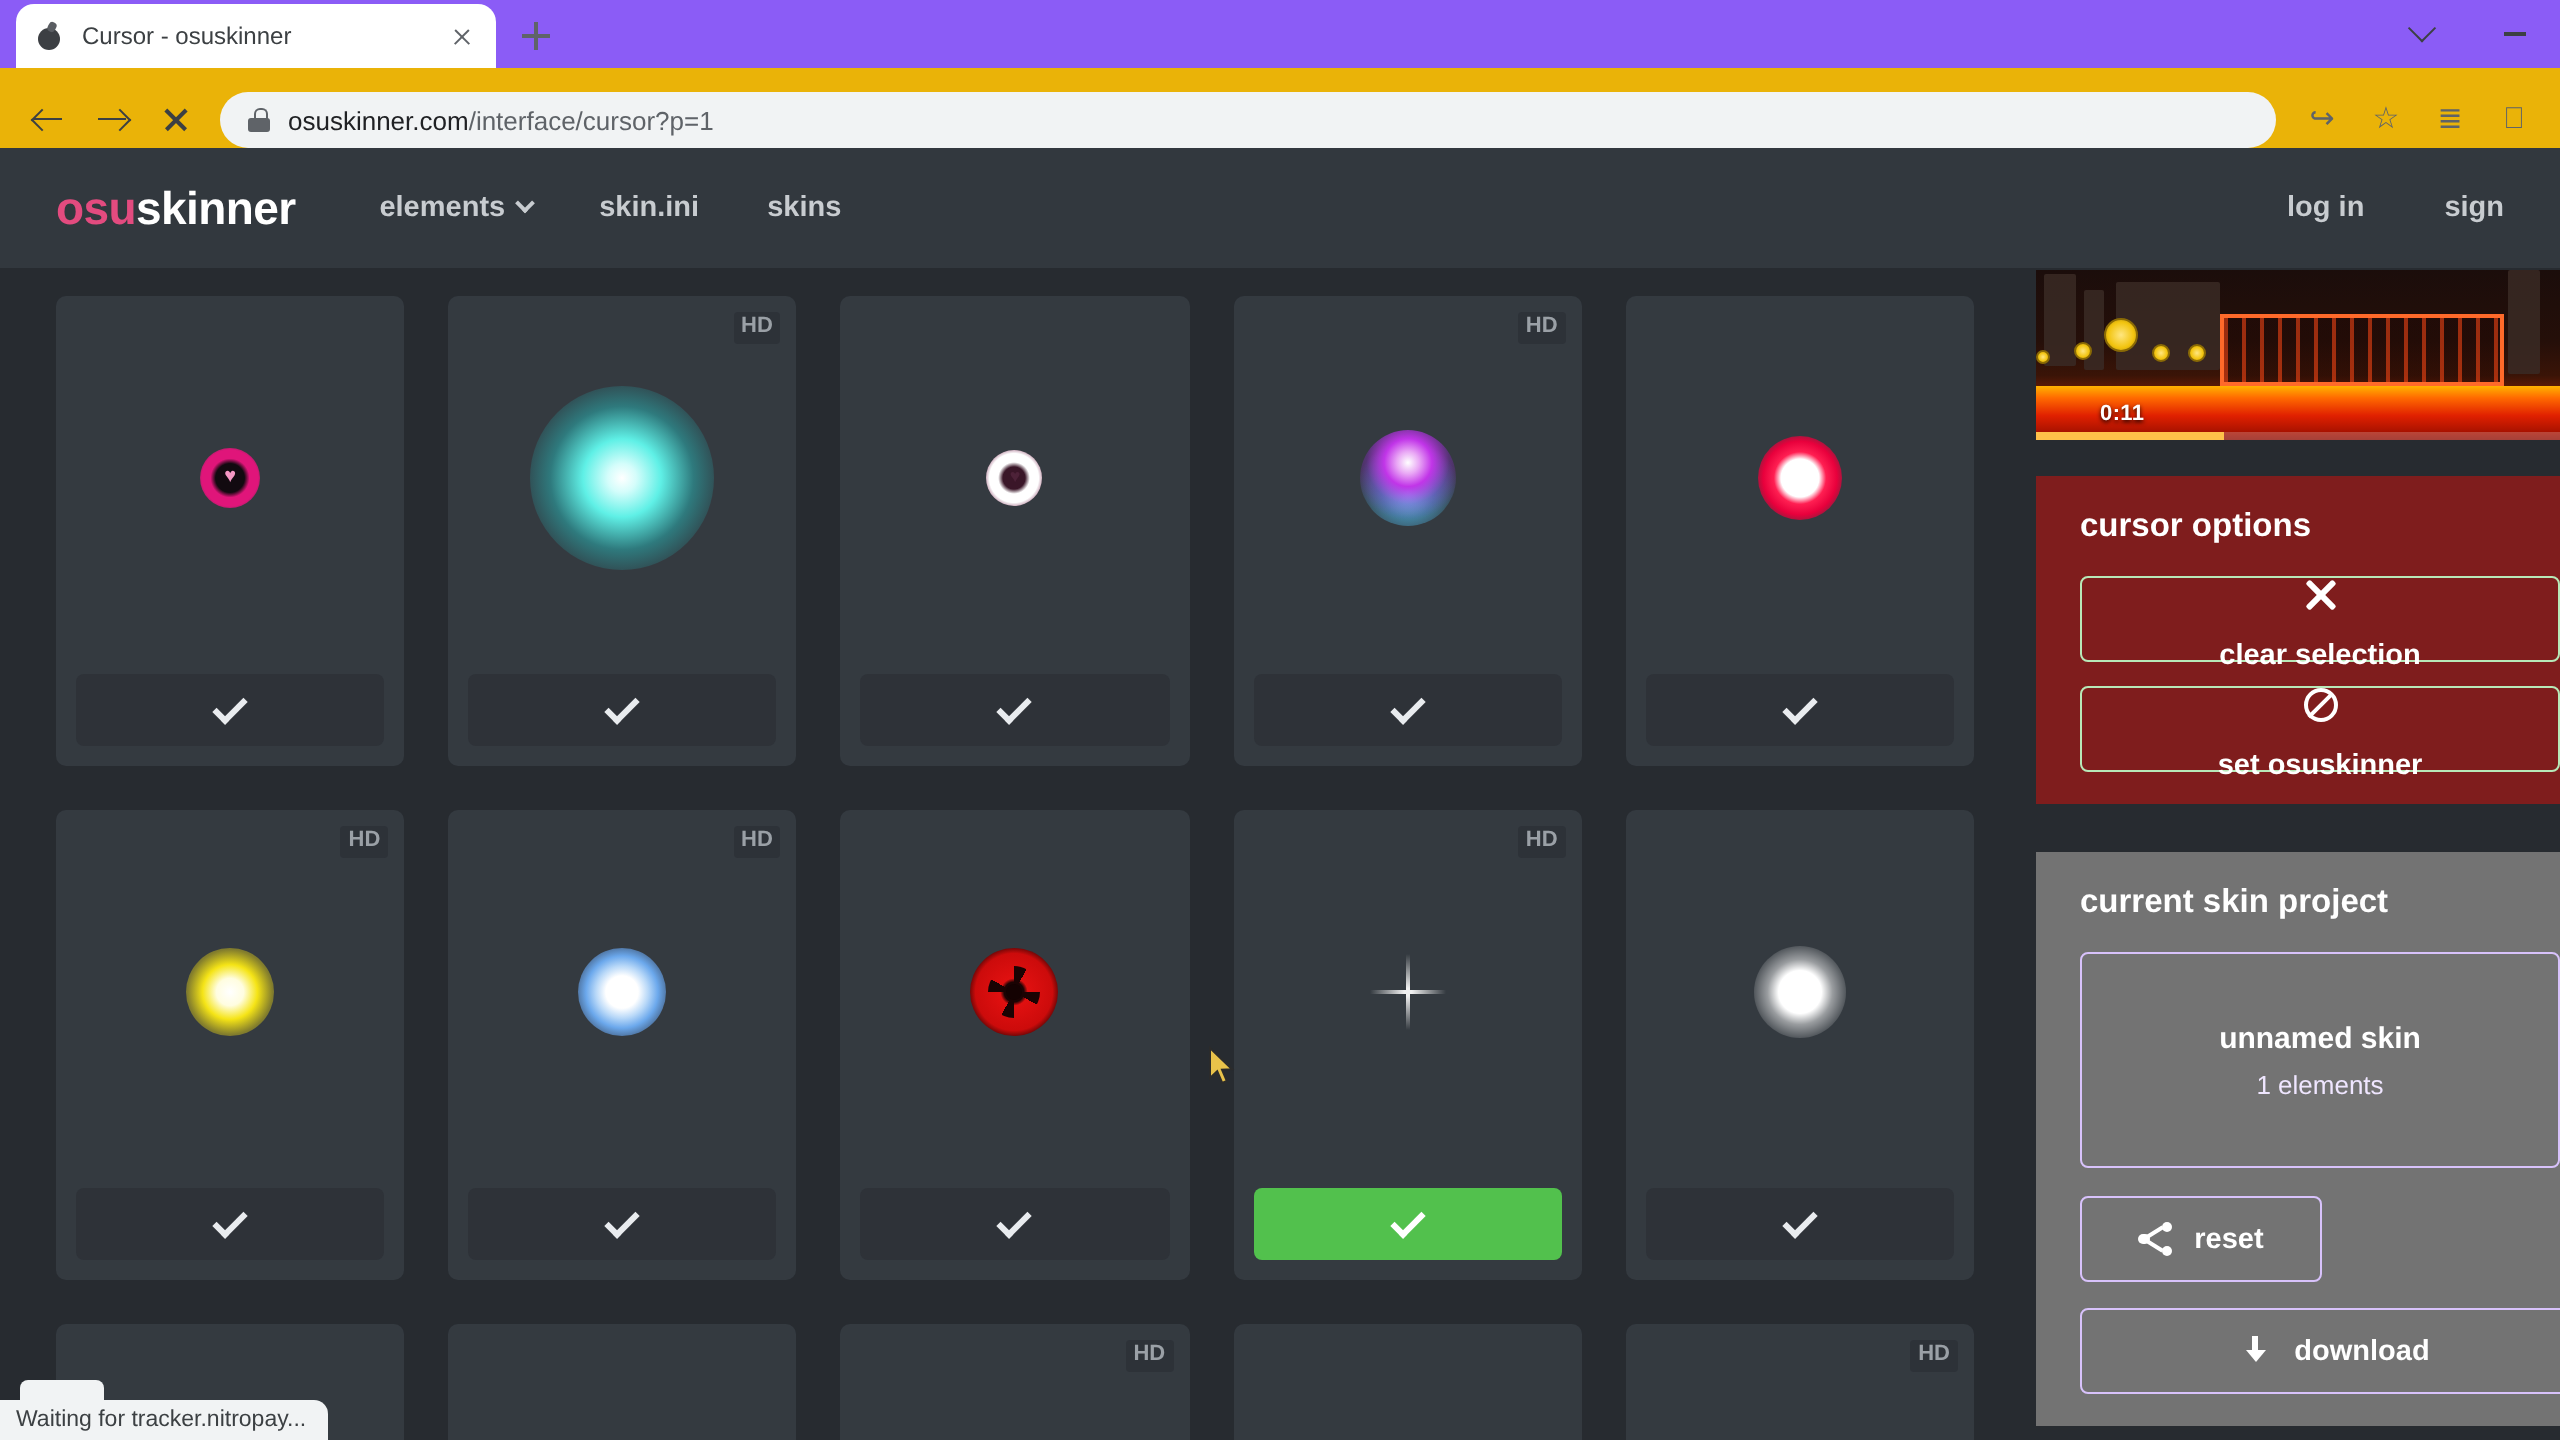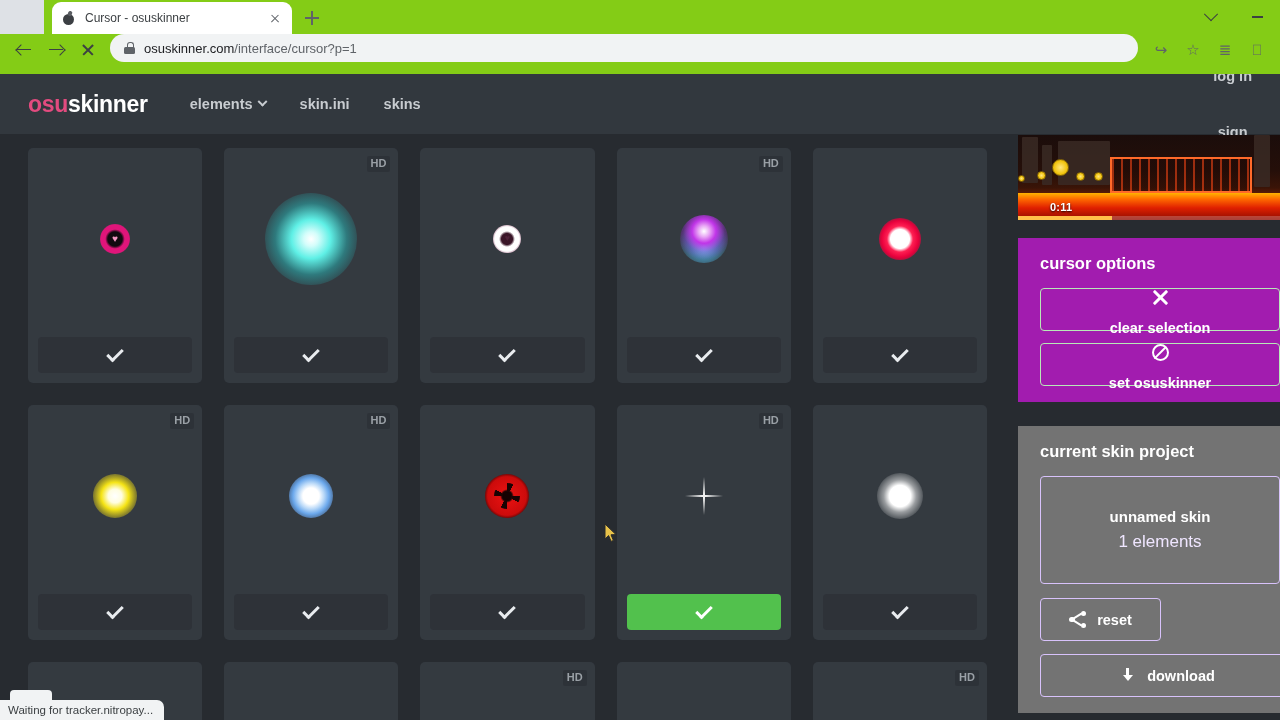--- a/index.html
+++ b/index.html
@@ -8,21 +8,21 @@
     width: 1280px; height: 720px; overflow: hidden;
     font-family: "Liberation Sans", sans-serif;
     background: #272b30;
   }
 
   
   #browser-chrome { width: 1280px; background: #dee1e6; }
 
   #tab-strip {
     height: 34px; display: flex; align-items: flex-end;
-    background: #84cc16; padding-left: 8px; position: relative; margin-left: 44px;
+    background: #8b5cf6; padding-left: 8px; position: relative;
   }
   #tab-active {
     width: 240px; height: 32px; background: #fff;
     border-radius: 9px 9px 0 0; display: flex; align-items: center;
     padding: 0 9px; gap: 9px; position: relative;
   }
   #tab-favicon {
     width: 15px; height: 15px; flex: 0 0 15px; position: relative;
   }
   #tab-favicon::before {
@@ -67,22 +67,22 @@
     width: 46px; height: 34px; display: flex;
     align-items: center; justify-content: center; cursor: pointer;
   }
   .wc-chevron {
     width: 10px; height: 10px; border-right: 1.5px solid #3c4043;
     border-bottom: 1.5px solid #3c4043; transform: rotate(45deg) translate(-2px,-2px);
   }
   .wc-min { width: 11px; height: 1.5px; background: #3c4043; }
 
   #toolbar {
-    height: 40px; background: #84cc16; display: flex;
-    align-items: flex-start; padding: 0 8px; gap: 2px;
+    height: 40px; background: #eab308; display: flex;
+    align-items: flex-end; padding: 0 8px; gap: 2px;
   }
   .tb-icon {
     width: 30px; height: 30px; display: flex; align-items: center;
     justify-content: center; border-radius: 50%; cursor: pointer;
     flex: 0 0 30px;
   }
   .arrow-l, .arrow-r {
     width: 13px; height: 13px; position: relative;
   }
   .arrow-l::before, .arrow-r::before {
@@ -141,21 +141,21 @@
   .nav-link {
     font-size: 14.5px; font-weight: bold; color: #c8ccd0;
     cursor: pointer; display: flex; align-items: center; gap: 6px;
     white-space: nowrap;
   }
   .chev {
     width: 7px; height: 7px; border-right: 2px solid #c8ccd0;
     border-bottom: 2px solid #c8ccd0; transform: rotate(45deg) translate(-2px,-2px);
   }
   #auth-nav {
-    margin-left: auto; display: flex; align-items: center; gap: 40px; flex-direction: column;
+    margin-left: auto; display: flex; align-items: center; gap: 40px;
   }
   .auth-link {
     font-size: 14.5px; font-weight: bold; color: #c8ccd0;
     cursor: pointer; white-space: nowrap;
   }
 
   
   #content-area { display: flex; height: 586px; }
   #grid-wrap {
     width: 1015px; padding: 14px 28px 0 28px; overflow: hidden;
@@ -330,21 +330,21 @@
     background: #fff; transform: rotate(45deg);
   }
 
   #skin-project-panel { background: #6a22ef; margin-top: 24px; }
   #skin-box {
     margin: 0 0 14px 22px; border: 1.6px solid #d8c2fb; border-radius: 4px;
     height: 108px; display: flex; flex-direction: column;
     align-items: center; justify-content: center; gap: 7px;
   }
   #skin-name { font-size: 15px; font-weight: bold; color: #ffffff; }
-  #skin-count { font-size: 17px; color: #efe6ff; }
+  #skin-count { font-size: 13px; color: #efe6ff; }
   .pbtn-row { display: flex; gap: 13px; margin: 0 0 13px 22px; }
   .pbtn {
     height: 43px; border: 1.6px solid #d8c2fb; border-radius: 4px;
     display: flex; align-items: center; justify-content: center;
     gap: 11px; cursor: pointer; color: #ffffff;
     font-size: 14.5px; font-weight: bold; padding: 0 22px;
   }
   .pbtn.half { width: 121px; padding: 0; }
   .pbtn.full { width: 255px; margin: 0 0 0 22px; }
   .ico-undo {
@@ -606,21 +606,21 @@
         <div class="ad-coin" style="left:76px; top:37px; width:9px;  height:9px;"></div>
         <div class="ad-coin" style="left:0px;  top:40px; width:7px;  height:7px;"></div>
         <div class="ad-cage"></div>
         <div id="ad-lava"></div>
         <div id="ad-time">0:11</div>
         <div id="ad-progress-track">
           <div id="ad-progress-fill" style="width: 36%;"></div>
         </div>
       </div>
 
-      <div id="cursor-options-panel" class="panel" style="background: #a21caf;">
+      <div id="cursor-options-panel" class="panel" style="background: #7f1d1d;">
         <div class="panel-title">cursor options</div>
         <div class="opt-btn">
           <span class="ico ico-x"></span>
           <span>clear selection</span>
         </div>
         <div class="opt-btn">
           <span class="ico ico-ban"></span>
           <span>set osuskinner</span>
         </div>
       </div>

